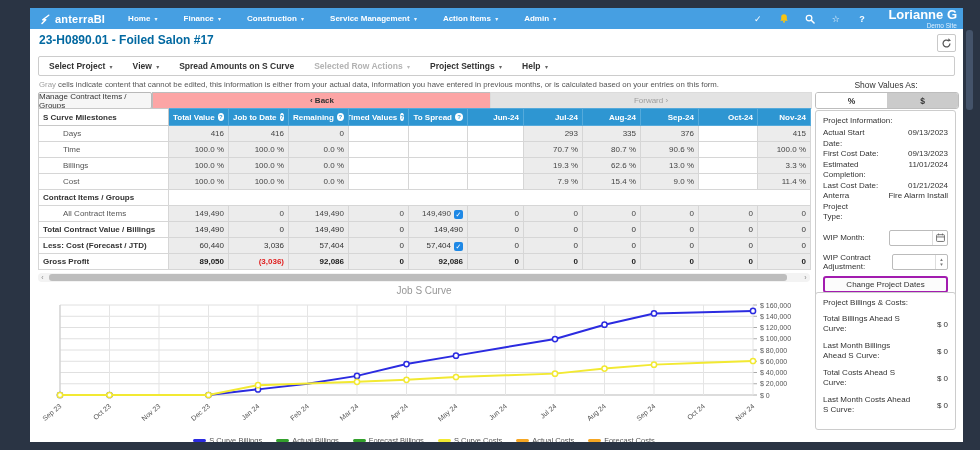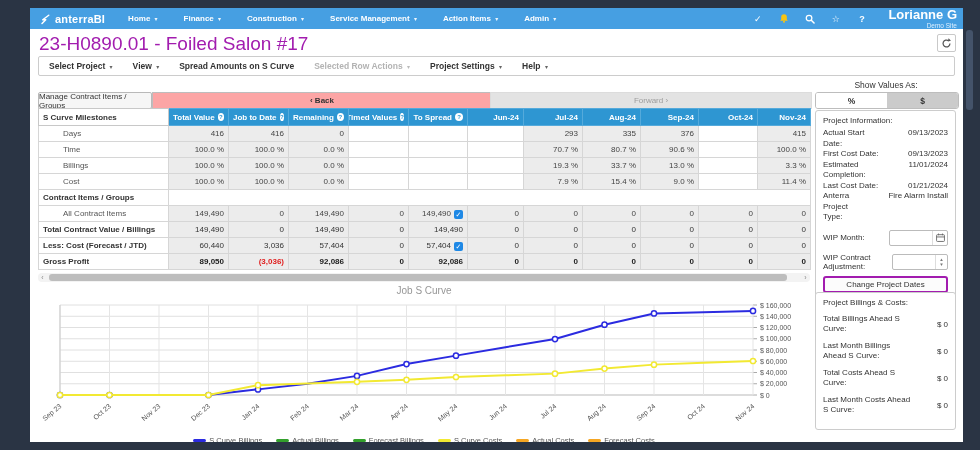--- a/index.html
+++ b/index.html
@@ -22,21 +22,21 @@
   .brand b{font-weight:600;}
   .nav-menus{display:flex;align-items:center;height:100%;}
   .nav-item{font-size:8px;font-weight:bold;padding:0 13px;cursor:pointer;white-space:nowrap;}
   .nav-item .caret{font-size:6px;opacity:.9;margin-left:2px;}
   .nav-right{margin-left:auto;display:flex;align-items:center;gap:15px;padding-right:6px;}
   .nav-ico{width:11px;height:11px;display:flex;align-items:center;justify-content:center;font-size:9px;cursor:pointer;}
   .user{line-height:1.1;text-align:right;cursor:pointer;padding-left:6px;}
   .user .uname{font-size:13px;font-weight:bold;}
   .user .usite{font-size:6.5px;color:#dcefff;}
   
-  .page-title{position:absolute;left:9px;top:25px;font-size:19px;color:#a21caf;}
+  .page-title{position:absolute;left:9px;top:25px;font-size:12px;color:#0369a1;font-weight:bold;}
   .refresh-btn{position:absolute;right:7px;top:26px;width:17px;height:16px;border:1px solid #c9c9c9;border-radius:2px;background:#fff;display:flex;align-items:center;justify-content:center;cursor:pointer;}
   
   .menubar{
     position:absolute;left:8px;top:48px;width:915px;height:18px;
     border:1px solid #ccc;border-radius:2px;background:#fff;
     display:flex;align-items:center;
   }
   .mb-item{font-size:8.5px;font-weight:bold;color:#333;padding:0 10px;white-space:nowrap;cursor:pointer;}
   .mb-item .caret{font-size:6px;color:#666;margin-left:2px;}
   .mb-item.disabled{color:#b3b3b3;}
@@ -154,20 +154,23 @@
 
   <div class="menubar" id="menubar">
       <div class="mb-item">Select Project <span class="caret">▾</span></div>
       <div class="mb-item">View <span class="caret">▾</span></div>
       <div class="mb-item">Spread Amounts on S Curve</div>
       <div class="mb-item disabled">Selected Row Actions <span class="caret">▾</span></div>
       <div class="mb-item">Project Settings <span class="caret">▾</span></div>
       <div class="mb-item">Help <span class="caret">▾</span></div>
     </div>
 
+  <div class="note">
+    <span class="hl">Gray</span><span> cells indicate content that cannot be edited, this information is either from your actual data, information you have entered in previous months, or is calculated based on your entries on this form.</span>
+  </div>
 
   <div class="manage-btn">Manage Contract Items / Groups</div>
   <div class="back-btn">‹ Back</div>
   <div class="fwd-btn">Forward ›</div>
   <div class="show-values-label">Show Values As:</div>
   <div class="toggle">
     <div class="opt" id="opt-percent">%</div>
     <div class="opt sel" id="opt-dollar">$</div>
   </div>
 
@@ -282,21 +285,21 @@
         </tr>
         <tr class="milestone">
           <td class="lbl">Billings</td>
           <td class="num cell-gray"><span>100.0 %</span></td>
           <td class="num cell-gray"><span>100.0 %</span></td>
           <td class="num cell-gray"><span>0.0 %</span></td>
           <td class="num cell-white"><span></span></td>
           <td class="num cell-white"><span></span></td>
           <td class="num cell-white"><span></span></td>
           <td class="num cell-gray"><span>19.3 %</span></td>
-          <td class="num cell-gray"><span>33.7 %</span></td>
+          <td class="num cell-gray"><span>62.6 %</span></td>
           <td class="num cell-gray"><span>13.0 %</span></td>
           <td class="num cell-white"><span></span></td>
           <td class="num cell-gray"><span>3.3 %</span></td>
         </tr>
         <tr class="milestone">
           <td class="lbl">Cost</td>
           <td class="num cell-gray"><span>100.0 %</span></td>
           <td class="num cell-gray"><span>100.0 %</span></td>
           <td class="num cell-gray"><span>0.0 %</span></td>
           <td class="num cell-white"><span></span></td>

